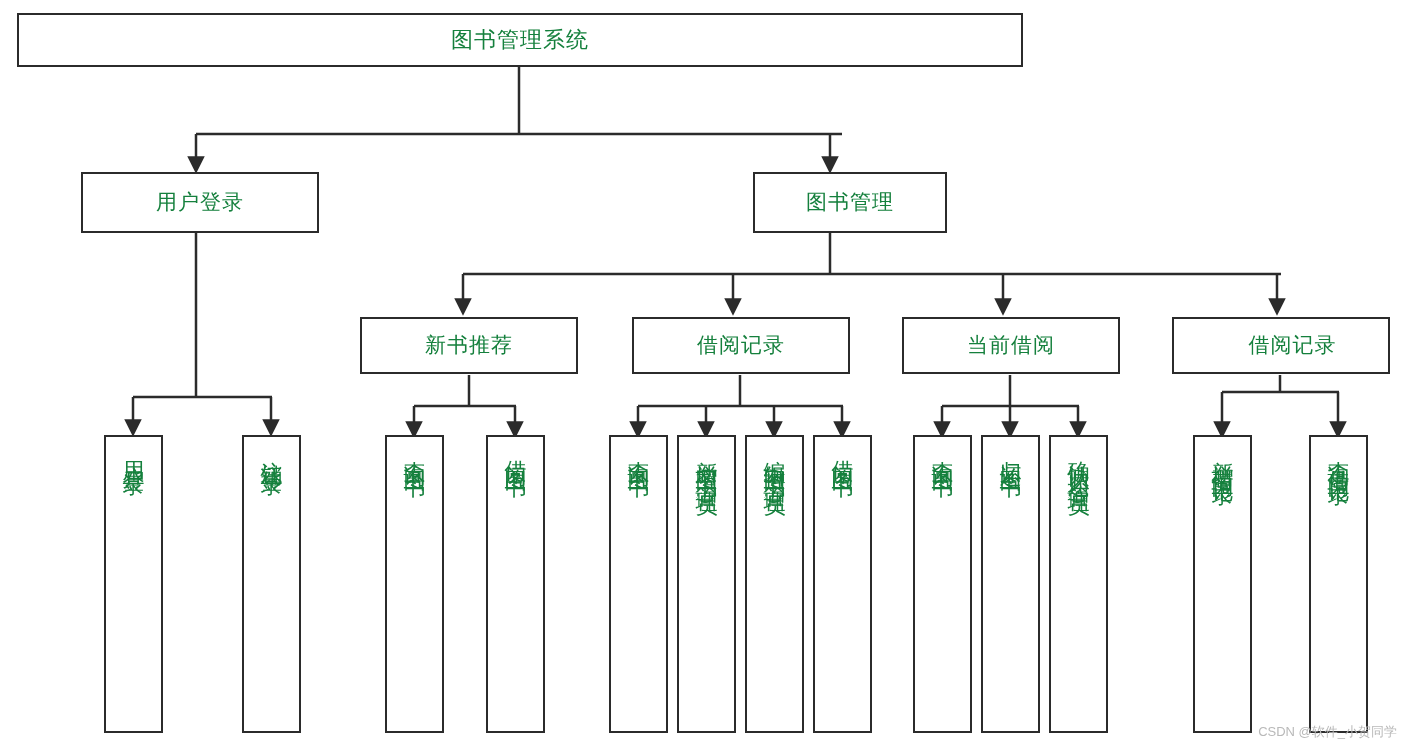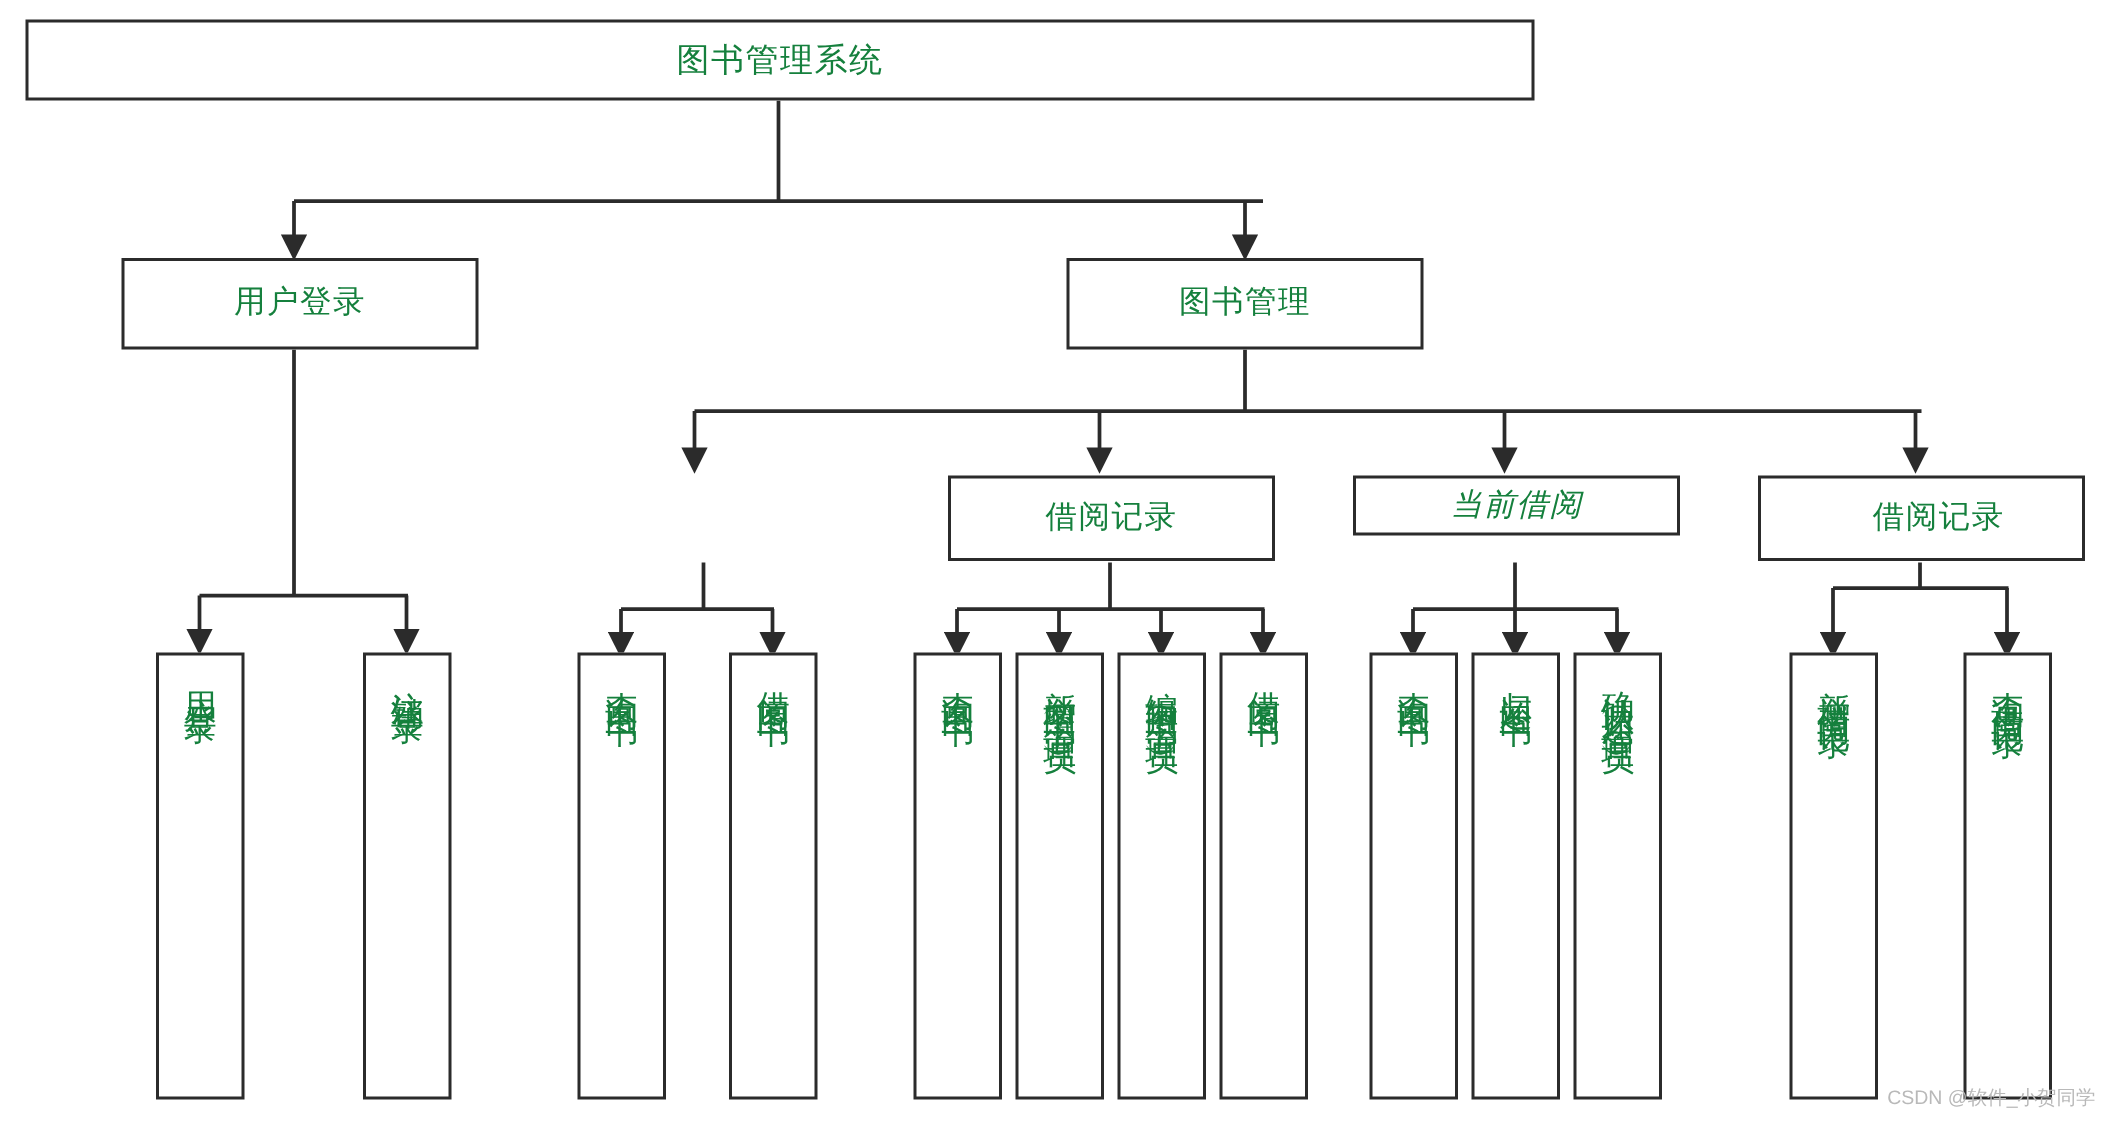--- a/index.html
+++ b/index.html
@@ -127,30 +127,33 @@
   </svg>
 
   <div class="node node-h" id="node-root" style="left:17px; top:13px; width:1006px; height:54px;">
     <span class="node-label">图书管理系统</span>
   </div>
 
   <div class="node node-h" style="left:81px; top:172px; width:238px; height:61px;">
     <span class="node-label">用户登录</span>
   </div>
 
-  <div class="node node-h" style="left:711px; top:172px; width:238px; height:61px;justify-content:center;">
+  <div class="node node-h" style="left:753px; top:172px; width:194px; height:61px;justify-content:center;">
     <span class="node-label">图书管理</span>
   </div>
 
+  <div class="node node-h" style="left:360px; top:317px; width:218px; height:57px;">
+    <span class="node-label">新书推荐</span>
+  </div>
 
   <div class="node node-h" style="left:632px; top:317px; width:218px; height:57px;">
     <span class="node-label">借阅记录</span>
   </div>
 
-  <div class="node node-h" style="left:902px; top:317px; width:218px; height:40px;font-style:italic;">
+  <div class="node node-h" style="left:902px; top:317px; width:218px; height:57px;">
     <span class="node-label">当前借阅</span>
   </div>
 
   <div class="node node-h" style="left:1172px; top:317px; width:218px; height:57px;padding-left:23px;">
     <span class="node-label">借阅记录</span>
   </div>
 
   <div class="node node-v" style="left:104px; top:435px; width:59px; height:298px;">
     <span class="node-label">用户登录</span>
   </div>

